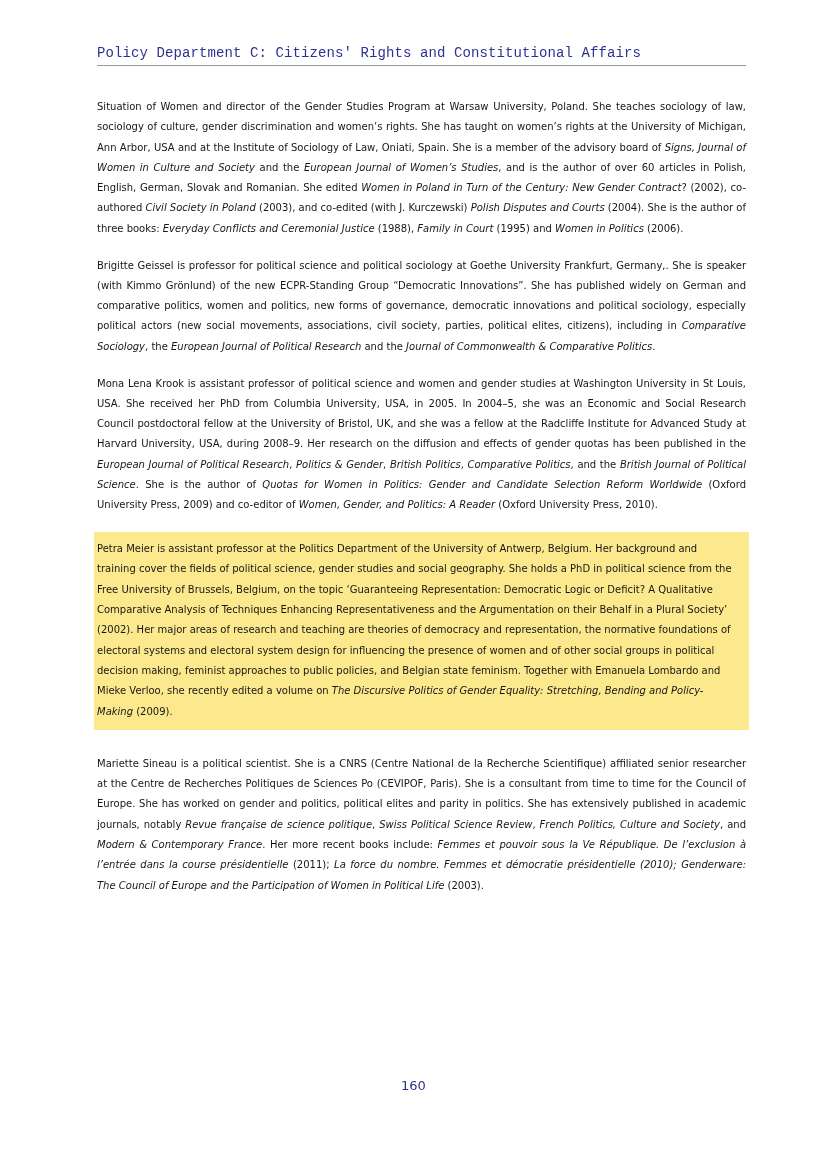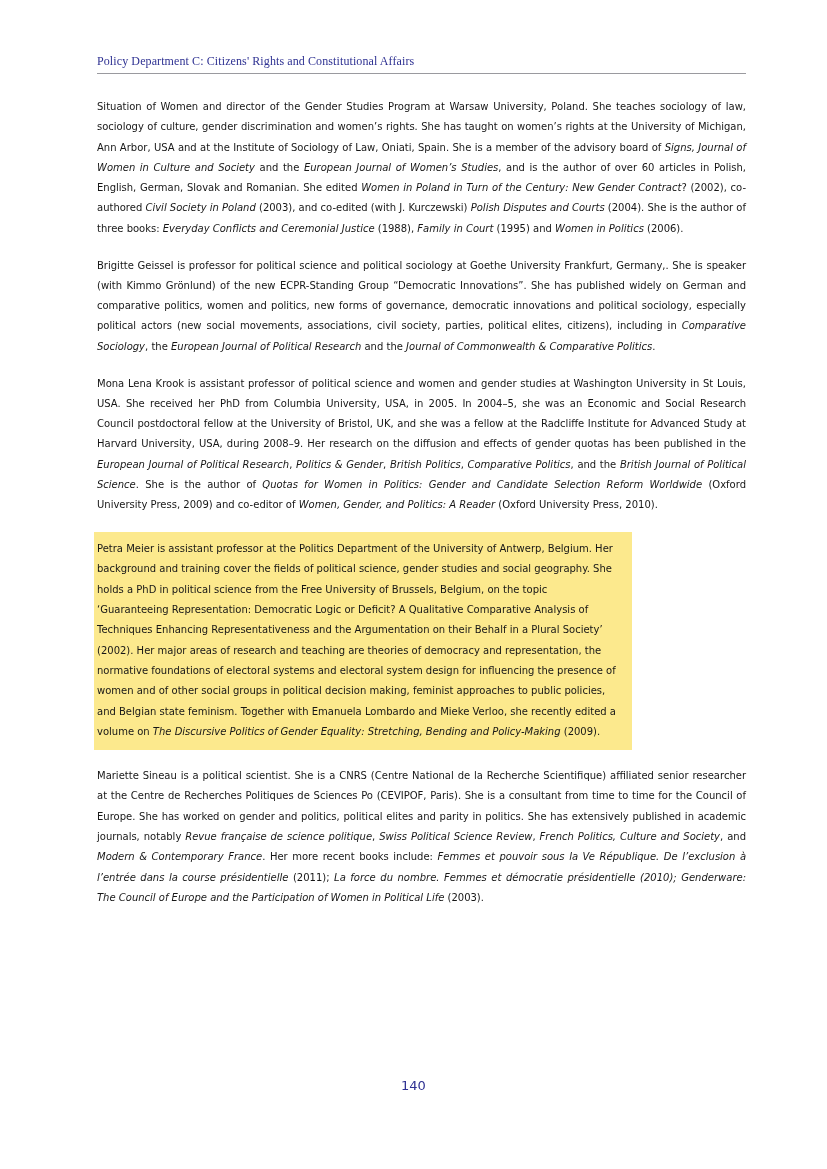--- a/index.html
+++ b/index.html
@@ -25,27 +25,26 @@
   }
 
   
   .header-zone {
     position: absolute;
     left: 97px;
     top: 46px;
     width: 649px;
   }
   .header-text {
-    font-family: Liberation Serif, serif;
-    font-size: 12px;
+    font-family: Liberation Mono, monospace;
+    font-size: 14px;
     line-height: 14px;
     color: #2e3192;
     letter-spacing: 0.1px;
     white-space: nowrap;
-    margin-top: 8px;
   }
   .header-rule {
     margin-top: 5px;
     border: 0;
     border-top: 1.1px solid #9a9a9f;
     width: 649px;
     height: 0;
   }
 
   
@@ -66,22 +65,22 @@
     -webkit-hyphens: none;
     hyphens: none;
     word-spacing: 0px;
   }
   p.para.last { margin-bottom: 12px; }
 
   
   .highlight-block {
     background: #fce98d;
     padding: 7px 14px 8px 3px;
-    margin: 0 -3px 16px -3px;
-    width: 538px;
+    margin: 0 -3px 24px -3px;
+    width: 655px;
     box-sizing: border-box;
   }
   .highlight-block p.para {
     margin: 0;
     text-align: left;
     line-height: 20.3px;
   }
 
   .nm { font-weight: normal; }
   .it { font-style: italic; }
@@ -111,15 +110,15 @@
   <div class="content">
       <p class="para"><span>Situation of Women and director of the Gender Studies Program at Warsaw University, Poland. She teaches sociology of law, sociology of culture, gender discrimination and women’s rights. She has taught on women’s rights at the University of Michigan, Ann Arbor, USA and at the Institute of Sociology of Law, Oniati, Spain. She is a member of the advisory board of </span><span class="it">Signs, Journal of Women in Culture and Society</span><span> and the </span><span class="it">European Journal of Women’s Studies</span><span>, and is the author of over 60 articles in Polish, English, German, Slovak and Romanian. She edited </span><span class="it">Women in Poland in Turn of the Century: New Gender Contract</span><span>? (2002), co-authored </span><span class="it">Civil Society in Poland</span><span> (2003), and co-edited (with J. Kurczewski) </span><span class="it">Polish Disputes and Courts</span><span> (2004). She is the author of three books: </span><span class="it">Everyday Conflicts and Ceremonial Justice</span><span> (1988), </span><span class="it">Family in Court</span><span> (1995) and </span><span class="it">Women in Politics</span><span> (2006).</span></p>
       <p class="para"><span class="nm">Brigitte Geissel</span><span> is professor for political science and political sociology at Goethe University Frankfurt, Germany,. She is speaker (with Kimmo Grönlund) of the new ECPR-Standing Group “Democratic Innovations”. She has published widely on German and comparative politics, women and politics, new forms of governance, democratic innovations and political sociology, especially political actors (new social movements, associations, civil society, parties, political elites, citizens), including in </span><span class="it">Comparative Sociology</span><span>, the </span><span class="it">European Journal of Political Research</span><span> and the </span><span class="it">Journal of Commonwealth &amp; Comparative Politics</span><span>.</span></p>
       <p class="para"><span class="nm">Mona Lena Krook</span><span> is assistant professor of political science and women and gender studies at Washington University in St Louis, USA. She received her PhD from Columbia University, USA, in 2005. In 2004–5, she was an Economic and Social Research Council postdoctoral fellow at the University of Bristol, UK, and she was a fellow at the Radcliffe Institute for Advanced Study at Harvard University, USA, during 2008–9. Her research on the diffusion and effects of gender quotas has been published in the </span><span class="it">European Journal of Political Research</span><span>, </span><span class="it">Politics &amp; Gender</span><span>, </span><span class="it">British Politics</span><span>, </span><span class="it">Comparative Politics</span><span>, and the </span><span class="it">British Journal of Political Science</span><span>. She is the author of </span><span class="it">Quotas for Women in Politics: Gender and Candidate Selection Reform Worldwide</span><span> (Oxford University Press, 2009) and co-editor of </span><span class="it">Women, Gender, and Politics: A Reader</span><span> (Oxford University Press, 2010).</span></p>
       <div class="highlight-block">
         <p class="para"><span class="nm">Petra Meier</span><span> is assistant professor at the Politics Department of the University of Antwerp, Belgium. Her background and training cover the fields of political science, gender studies and social geography. She holds a PhD in political science from the Free University of Brussels, Belgium, on the topic ‘Guaranteeing Representation: Democratic Logic or Deficit? A Qualitative Comparative Analysis of Techniques Enhancing Representativeness and the Argumentation on their Behalf in a Plural Society’ (2002). Her major areas of research and teaching are theories of democracy and representation, the normative foundations of electoral systems and electoral system design for influencing the presence of women and of other social groups in political decision making, feminist approaches to public policies, and Belgian state feminism. Together with Emanuela Lombardo and Mieke Verloo, she recently edited a volume on </span><span class="it">The Discursive Politics of Gender Equality: Stretching, Bending and Policy-Making</span><span> (2009).</span></p>
       </div>
       <p class="para last"><span class="nm">Mariette Sineau</span><span> is a political scientist. She is a CNRS (Centre National de la Recherche Scientifique) affiliated senior researcher at the Centre de Recherches Politiques de Sciences Po (CEVIPOF, Paris). She is a consultant from time to time for the Council of Europe. She has worked on gender and politics, political elites and parity in politics. She has extensively published in academic journals, notably </span><span class="it">Revue française de science politique</span><span>, </span><span class="it">Swiss Political Science Review</span><span>, </span><span class="it">French Politics, Culture and Society</span><span>, and </span><span class="it">Modern &amp; Contemporary France</span><span>. Her more recent books include: </span><span class="it">Femmes et pouvoir sous la Ve République. De l’exclusion à l’entrée dans la course présidentielle</span><span> (2011); </span><span class="it">La force du nombre. Femmes et démocratie présidentielle (2010); Genderware: The Council of Europe and the Participation of Women in Political Life</span><span> (2003).</span></p>
     </div>
 
-  <div class="page-number">140</div>
+  <div class="page-number">160</div>
 
 </div>
 
 </body></html>

